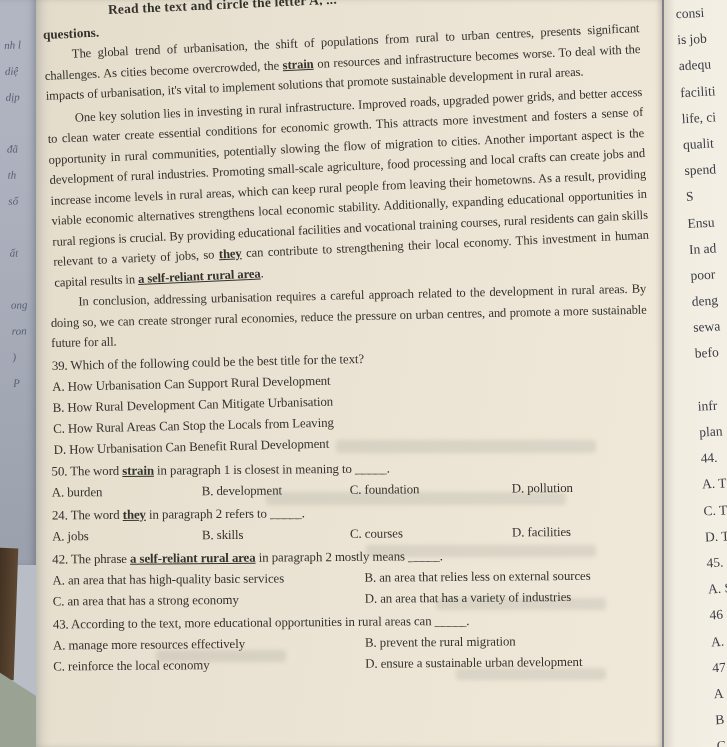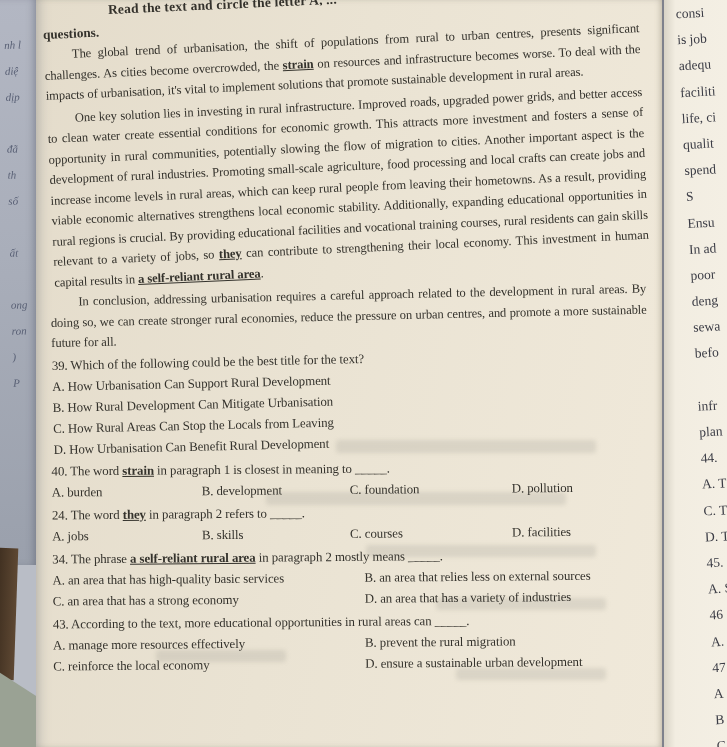--- a/index.html
+++ b/index.html
@@ -106,41 +106,41 @@
               <div class="opt">A. How Urbanisation Can Support Rural Development</div>
               <div class="opt">B. How Rural Development Can Mitigate Urbanisation</div>
               <div class="opt">C. How Rural Areas Can Stop the Locals from Leaving</div>
               <div class="opt">D. How Urbanisation Can Benefit Rural Development</div>
             </div>
         </div>
       </div>
 
       <div class="rot-c">
         <div class="question">
-          <div class="stem"><span>40. The word </span><span class="run-bu">strain</span><span> in paragraph 1 is closest in meaning to _____.</span></div>
+          <div class="stem"><span>50. The word </span><span class="run-bu">strain</span><span> in paragraph 1 is closest in meaning to _____.</span></div>
           <div class="opts cols4">
               <div class="opt">A. burden</div>
               <div class="opt">B. development</div>
               <div class="opt">C. foundation</div>
               <div class="opt">D. pollution</div>
             </div>
         </div>
 
         <div class="question">
           <div class="stem"><span>24. The word </span><span class="run-bu">they</span><span> in paragraph 2 refers to _____.</span></div>
           <div class="opts cols4">
               <div class="opt">A. jobs</div>
               <div class="opt">B. skills</div>
               <div class="opt">C. courses</div>
               <div class="opt">D. facilities</div>
             </div>
         </div>
 
         <div class="question">
-          <div class="stem"><span>34. The phrase </span><span class="run-bu">a self-reliant rural area</span><span> in paragraph 2 mostly means _____.</span></div>
+          <div class="stem"><span>42. The phrase </span><span class="run-bu">a self-reliant rural area</span><span> in paragraph 2 mostly means _____.</span></div>
           <div class="opts cols2">
               <div class="opt">A. an area that has high-quality basic services</div>
               <div class="opt">B. an area that relies less on external sources</div>
               <div class="opt">C. an area that has a strong economy</div>
               <div class="opt">D. an area that has a variety of industries</div>
             </div>
         </div>
 
         <div class="question">
           <div class="stem"><span>43. According to the text, more educational opportunities in rural areas can _____.</span></div>

